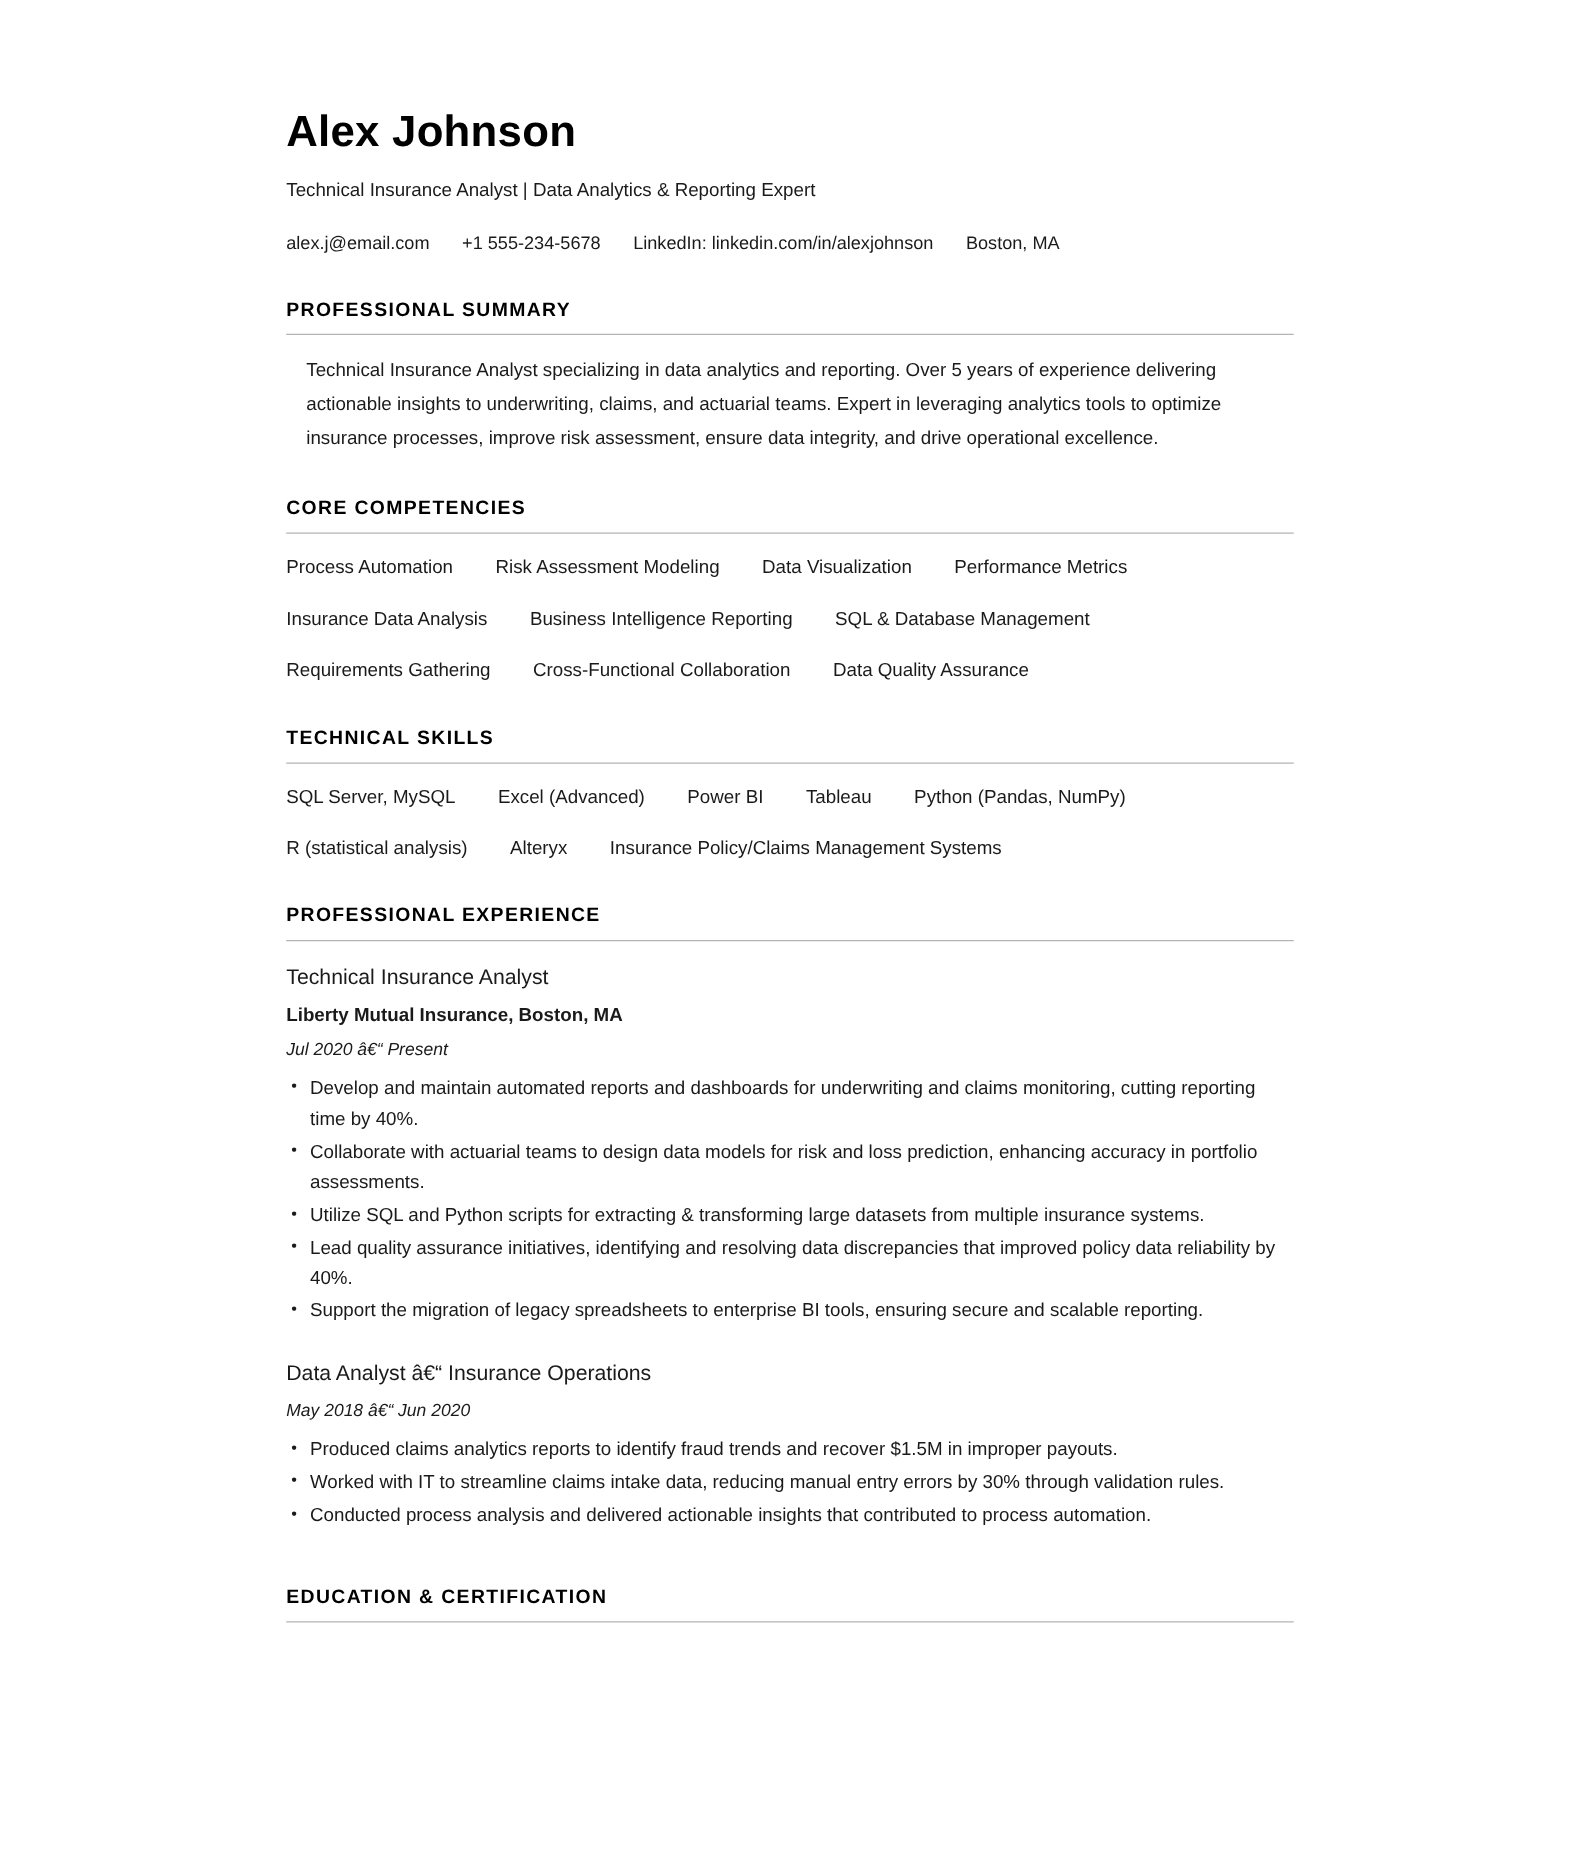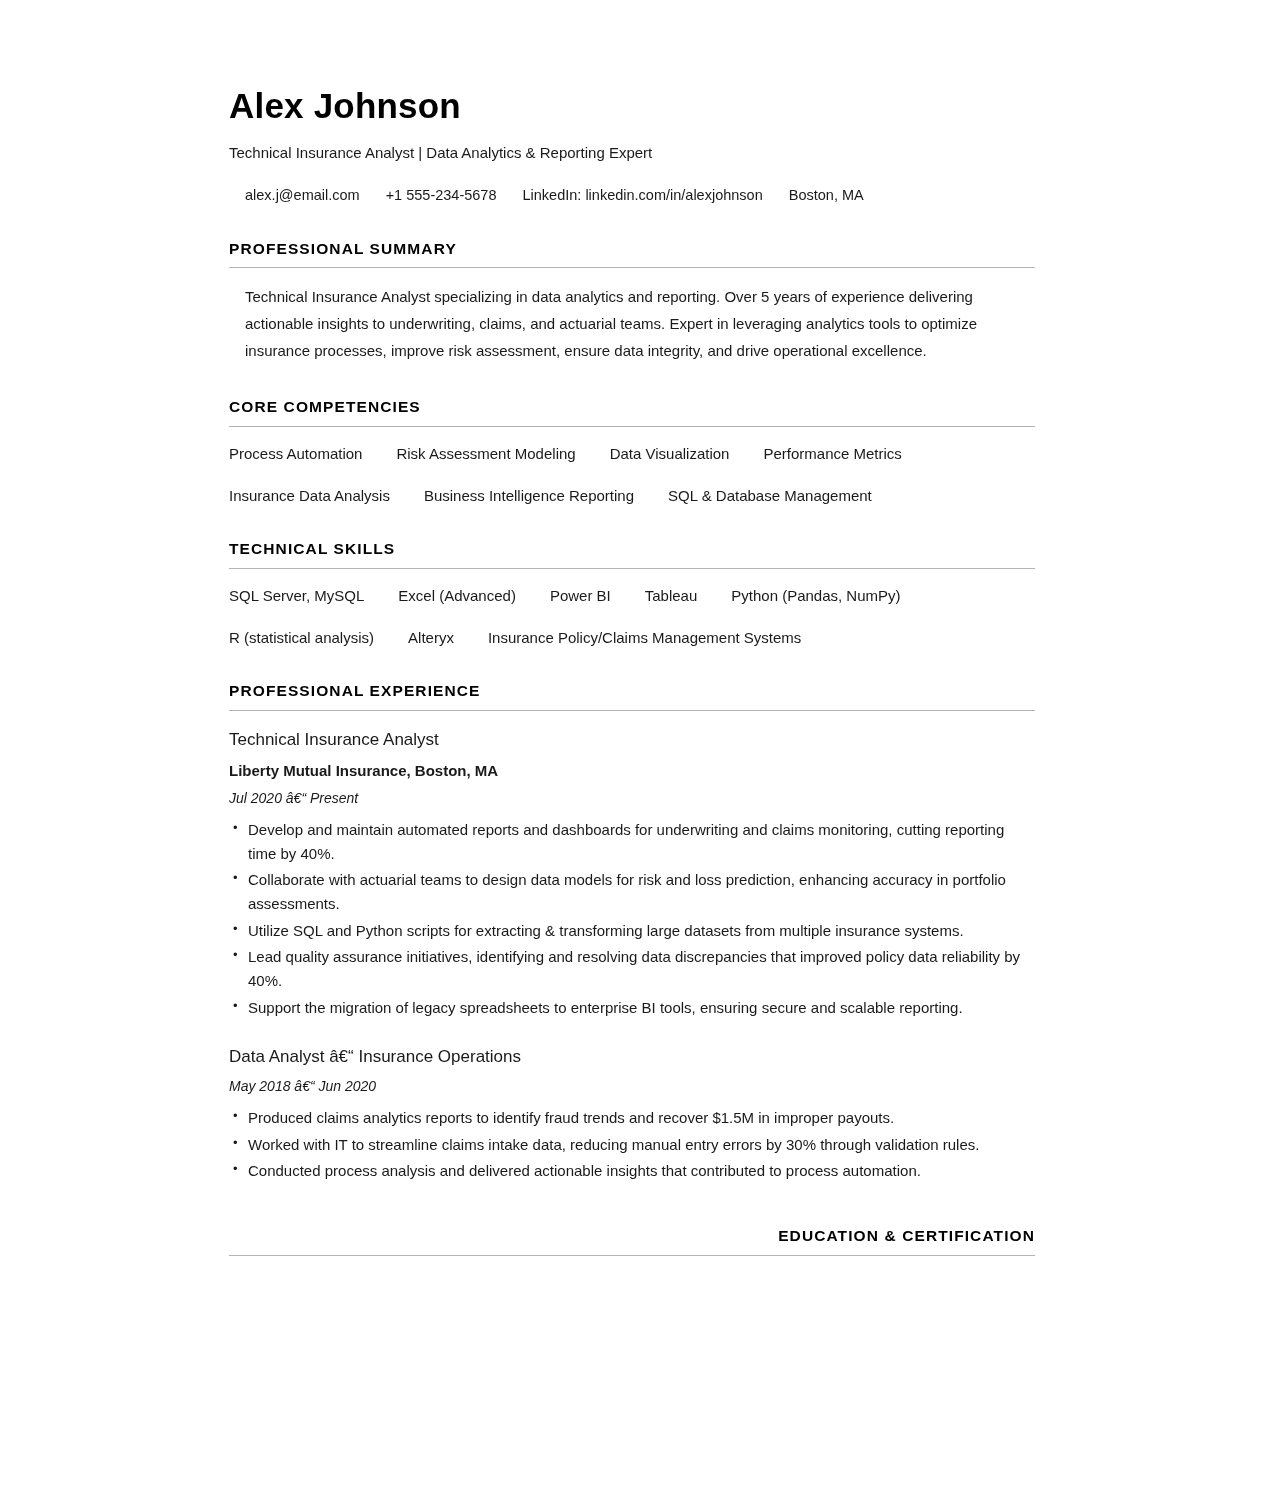--- a/index.html
+++ b/index.html
@@ -41,21 +41,21 @@
     font-size: 15px;
     font-weight: normal;
     color: #1a1a1a;
     line-height: 1.4;
     margin: 0 0 22px 0;
   }
   .contact-line {
     font-size: 14.5px;
     color: #1a1a1a;
     line-height: 1.4;
-    margin: 16px;
+    margin: 0;
     white-space: nowrap;
   }
   .contact-item {
     display: inline-block;
   }
   .contact-item + .contact-item {
     margin-left: 26px;
   }
 
   
@@ -151,21 +151,20 @@
     position: absolute;
     left: 4px;
     top: -1px;
     font-size: 13px;
     color: #1a1a1a;
     line-height: 1.62;
   }
 
   .section-education {
     margin-top: 44px;
-    text-align: right;
   }
   .section-education .rule {
     margin-bottom: 0;
   }
 </style>
 </head>
 <body>
 
 <div class="page">
   <div class="content">
@@ -186,20 +185,23 @@
 
     <div class="section">
       <h2 class="section-heading">CORE COMPETENCIES</h2>
       <div class="rule"></div>
 
       <p class="tag-row">
         <span class="tag">Process Automation</span><span class="tag">Risk Assessment Modeling</span><span class="tag">Data Visualization</span><span class="tag">Performance Metrics</span>
       </p>
       <p class="tag-row">
         <span class="tag">Insurance Data Analysis</span><span class="tag">Business Intelligence Reporting</span><span class="tag">SQL &amp; Database Management</span>
+      </p>
+      <p class="tag-row">
+        <span class="tag">Requirements Gathering</span><span class="tag">Cross-Functional Collaboration</span><span class="tag">Data Quality Assurance</span>
       </p>
     </div>
 
     <div class="section">
       <h2 class="section-heading">TECHNICAL SKILLS</h2>
       <div class="rule"></div>
 
       <p class="tag-row">
         <span class="tag">SQL Server, MySQL</span><span class="tag">Excel (Advanced)</span><span class="tag">Power BI</span><span class="tag">Tableau</span><span class="tag">Python (Pandas, NumPy)</span>
       </p>

